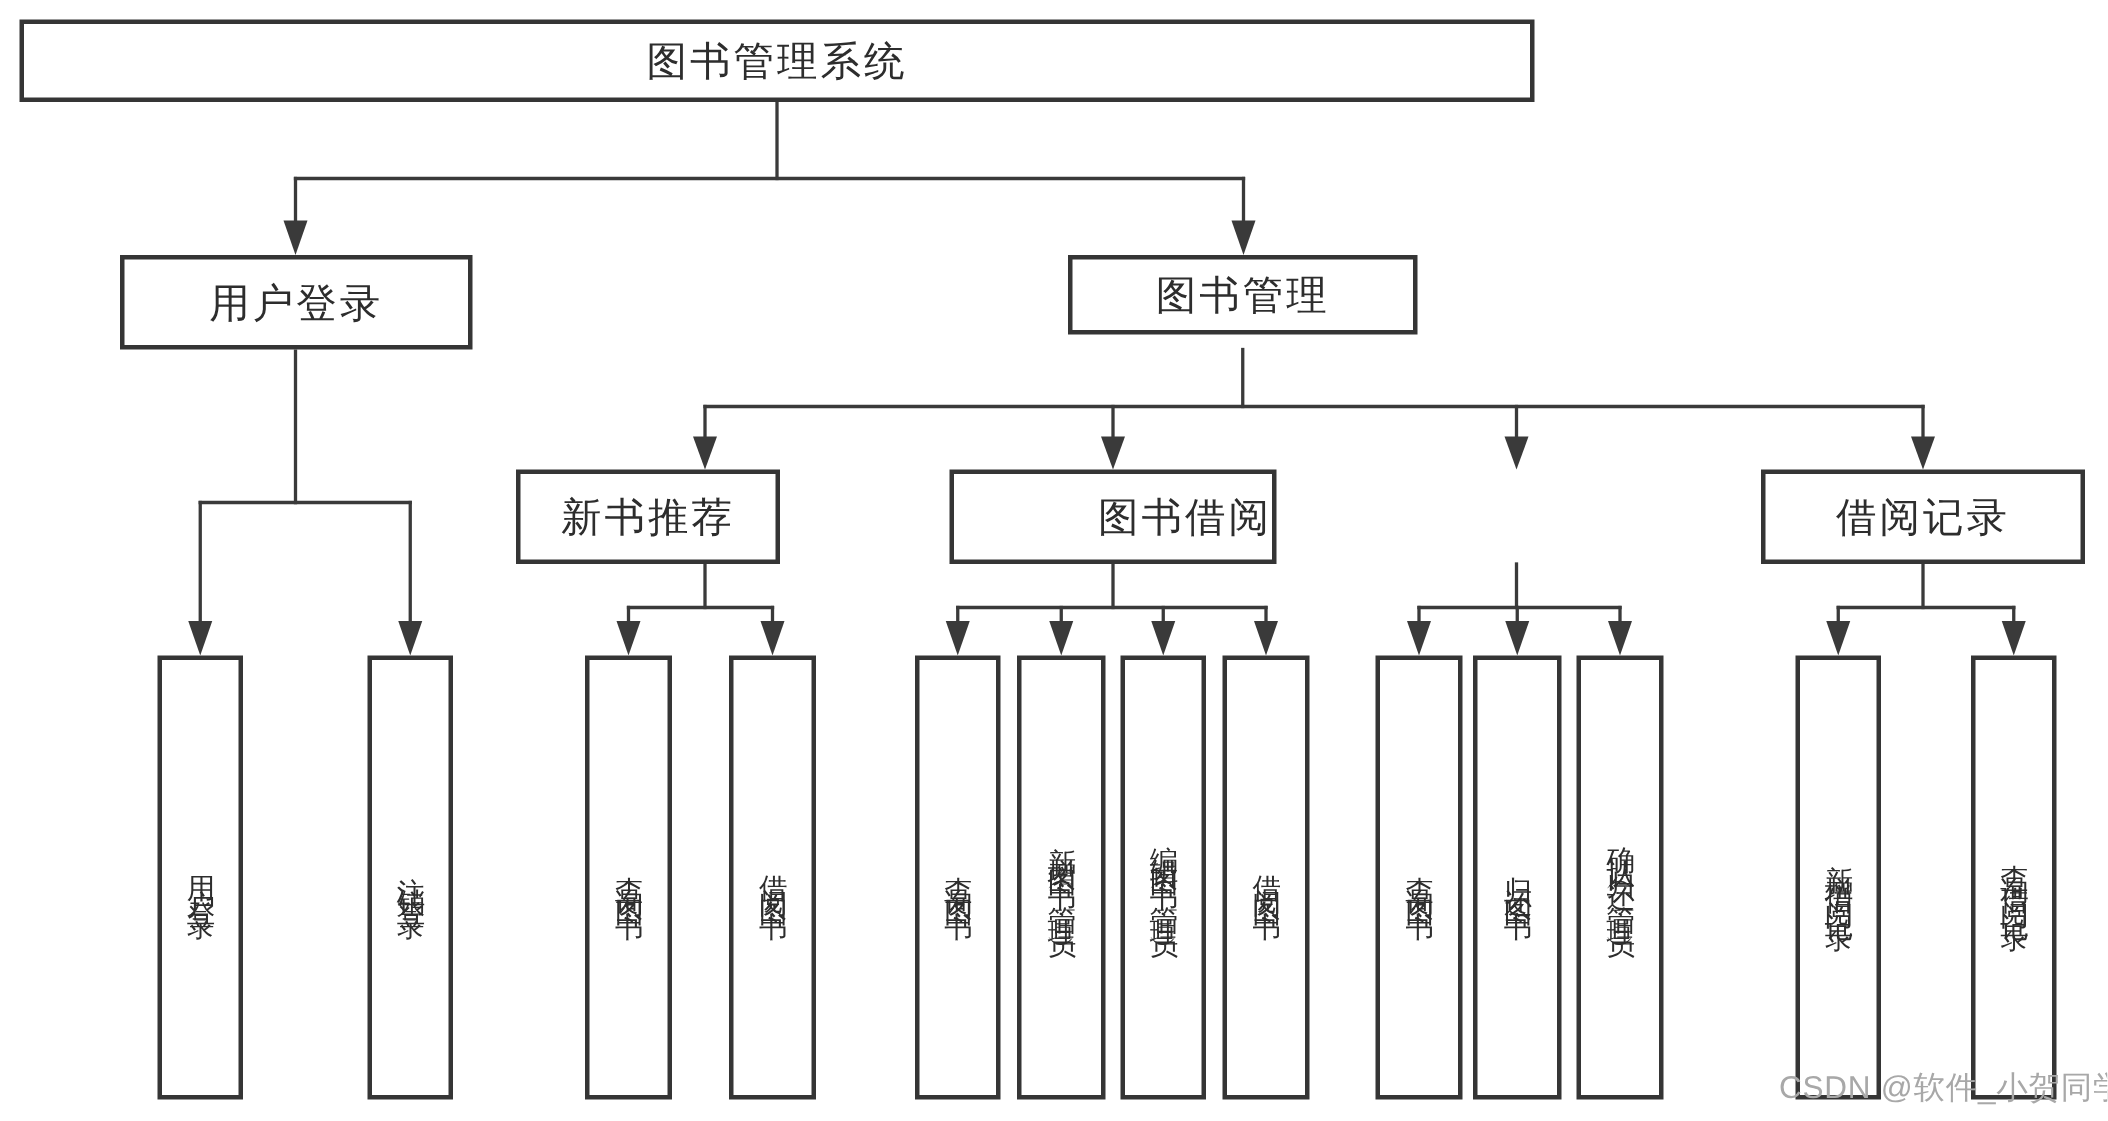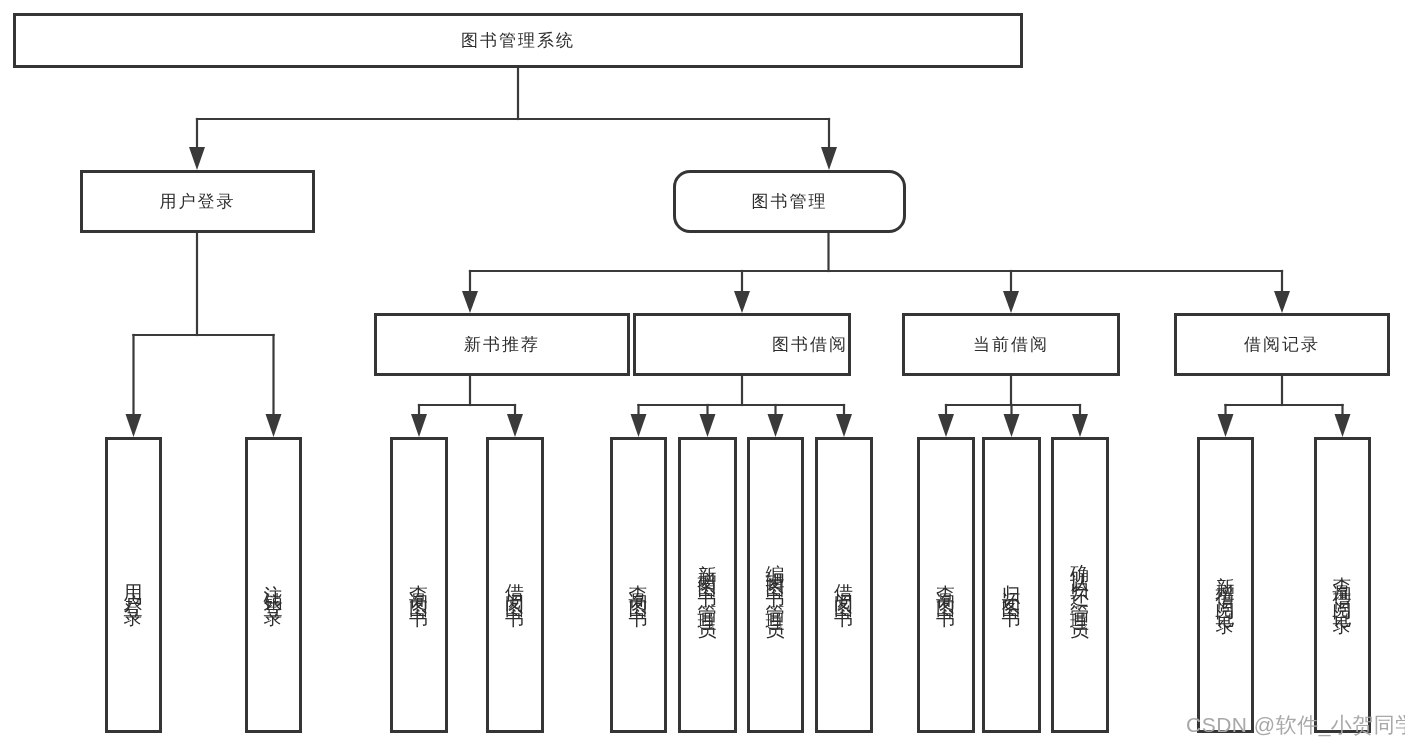--- a/index.html
+++ b/index.html
@@ -19,41 +19,41 @@
     z-index: 1;
   }
   .node {
     position: absolute;
     border: 3px solid #353535;
     background: #ffffff;
     display: flex;
     align-items: center;
     justify-content: center;
     color: #2d2d2d;
-    font-size: 17px;
+    font-size: 27px;
     letter-spacing: 2px;
     z-index: 2;
     white-space: nowrap;
   }
   .leaf {
     font-size: 19px;
     letter-spacing: 0;
   }
   .leaf .vtext {
     writing-mode: vertical-rl;
     text-orientation: mixed;
     letter-spacing: 8px;
     line-height: 1;
     color: #2d2d2d;
   }
   
   .n-root            { left: 13px;   top: 13px;  width: 1010px; height: 55px; }
   .n-user-login      { left: 80px;   top: 170px; width: 235px;  height: 63px; }
-  .n-book-mgmt       { left: 673px;  top: 170px; width: 233px;  height: 63px; border-radius: 17px; }
-  .n-new-book-rec    { left: 374px;  top: 313px; width: 256px;  height: 63px; }
+  .n-book-mgmt       { left: 712px;  top: 170px; width: 233px;  height: 53px; }
+  .n-new-book-rec    { left: 344px;  top: 313px; width: 176px;  height: 63px; }
   .n-book-borrow     { left: 633px;  top: 313px; width: 218px;  height: 63px; justify-content: flex-end; }
   .n-current-borrow  { left: 902px;  top: 313px; width: 218px;  height: 63px; }
   .n-borrow-records  { left: 1174px; top: 313px; width: 216px;  height: 63px; }
   .lf { top: 437px; height: 296px; }
   .l1a { left: 105px;  width: 57px; }
   .l1b { left: 245px;  width: 57px; }
   .l2a { left: 390px;  width: 58px; }
   .l2b { left: 486px;  width: 58px; }
   .l3a { left: 610px;  width: 57px; }
   .l3b { left: 678px;  width: 59px; }
@@ -163,23 +163,20 @@
   <div class="node n-book-mgmt">
     <span>图书管理</span>
   </div>
 
   <div class="node n-new-book-rec">
     <span>新书推荐</span>
   </div>
   <div class="node n-book-borrow">
     <span>图书借阅</span>
   </div>
-  <div class="node n-current-borrow">
-    <span>当前借阅</span>
-  </div>
   <div class="node n-borrow-records">
     <span>借阅记录</span>
   </div>
 
   <div class="node leaf lf l1a">
     <span class="vtext">用户登录</span>
   </div>
   <div class="node leaf lf l1b">
     <span class="vtext">注销登录</span>
   </div>

